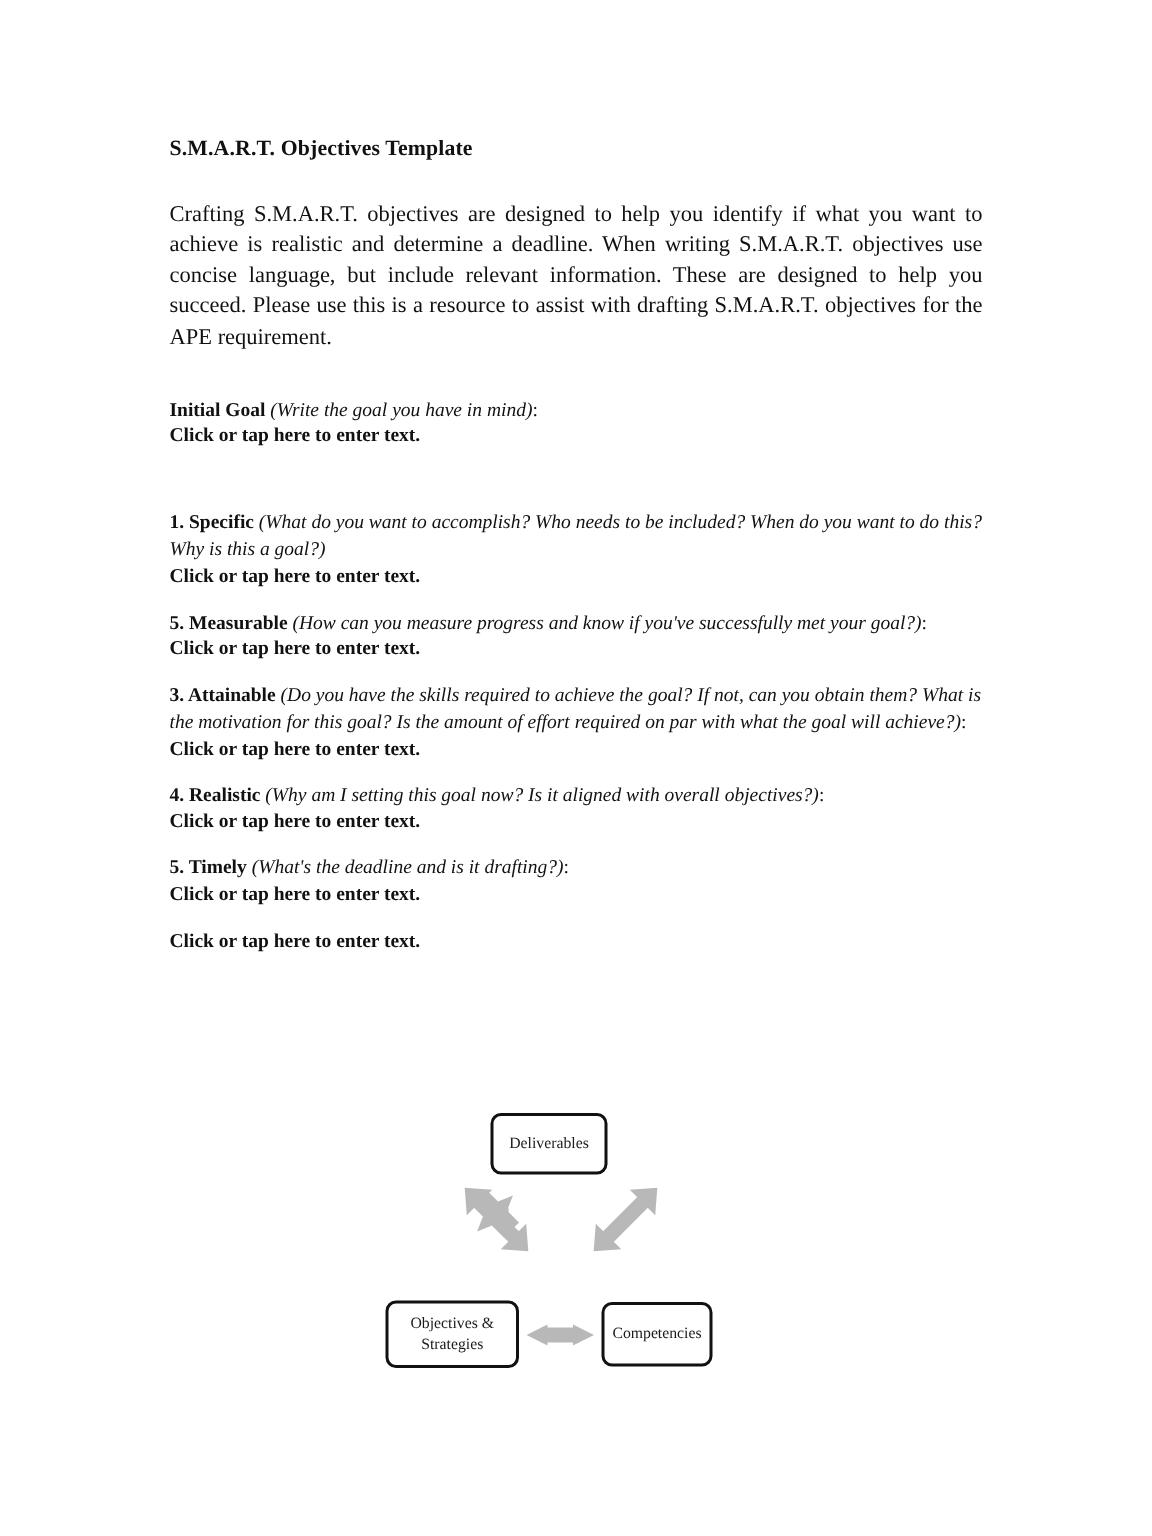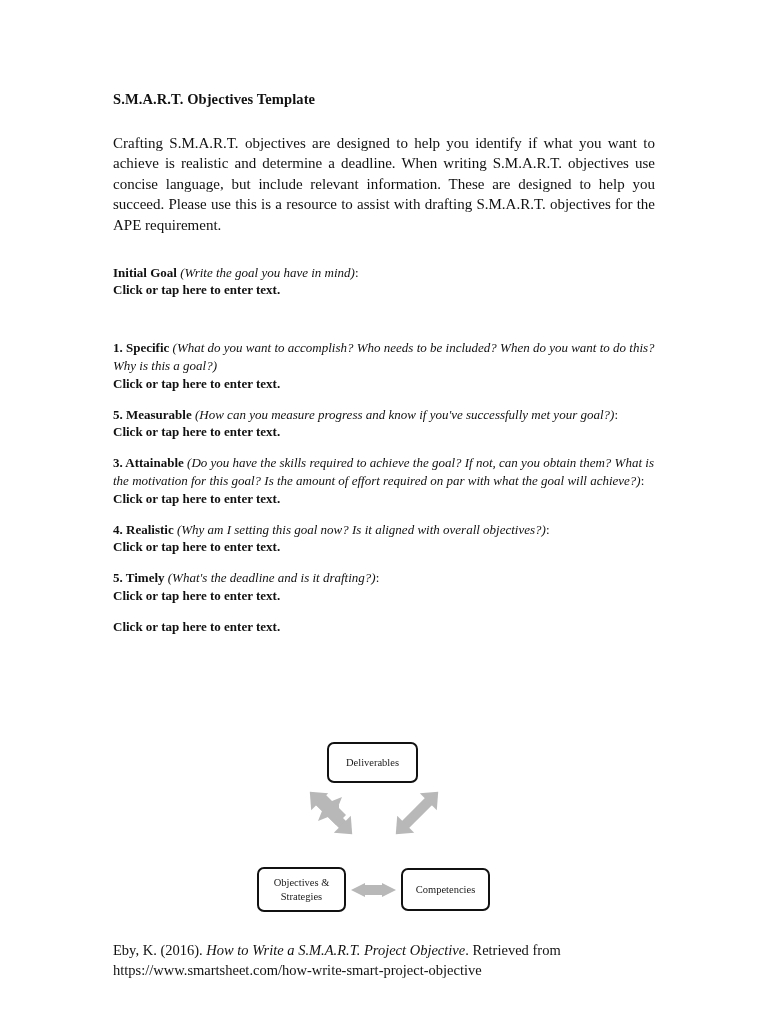--- a/index.html
+++ b/index.html
@@ -82,33 +82,33 @@
     justify-content: center;
     text-align: center;
     font-size: 10.5px;
     line-height: 1.25;
     color: #1a1a1a;
     font-family: "Liberation Serif", "DejaVu Serif", serif;
   }
   .node-deliverables {
     left: 77px;
     top: 7px;
-    width: 91px;
+    width: 78px;
     height: 41px;
   }
   .node-objectives {
     left: 7px;
     top: 132px;
     width: 89px;
     height: 45px;
   }
   .node-competencies {
     left: 151px;
     top: 133px;
-    width: 89px;
+    width: 74px;
     height: 43px;
   }
   .arrow-svg {
     position: absolute;
     left: 0;
     top: 0;
     width: 250px;
     height: 185px;
     overflow: visible;
   }
@@ -208,17 +208,14 @@
     <div class="node node-objectives">
       <span><span>Objectives &amp;</span><br><span>Strategies</span></span>
     </div>
 
     <div class="node node-competencies">
       <span>Competencies</span>
     </div>
 
   </div>
 
-  <div class="citation">
-    <span>Eby, K. (2016). </span><span class="ital">How to Write a S.M.A.R.T. Project Objective</span><span>. Retrieved from </span><span>https://www.smartsheet.com/how-write-smart-project-objective</span>
-  </div>
 
 </div>
 
 </body></html>

